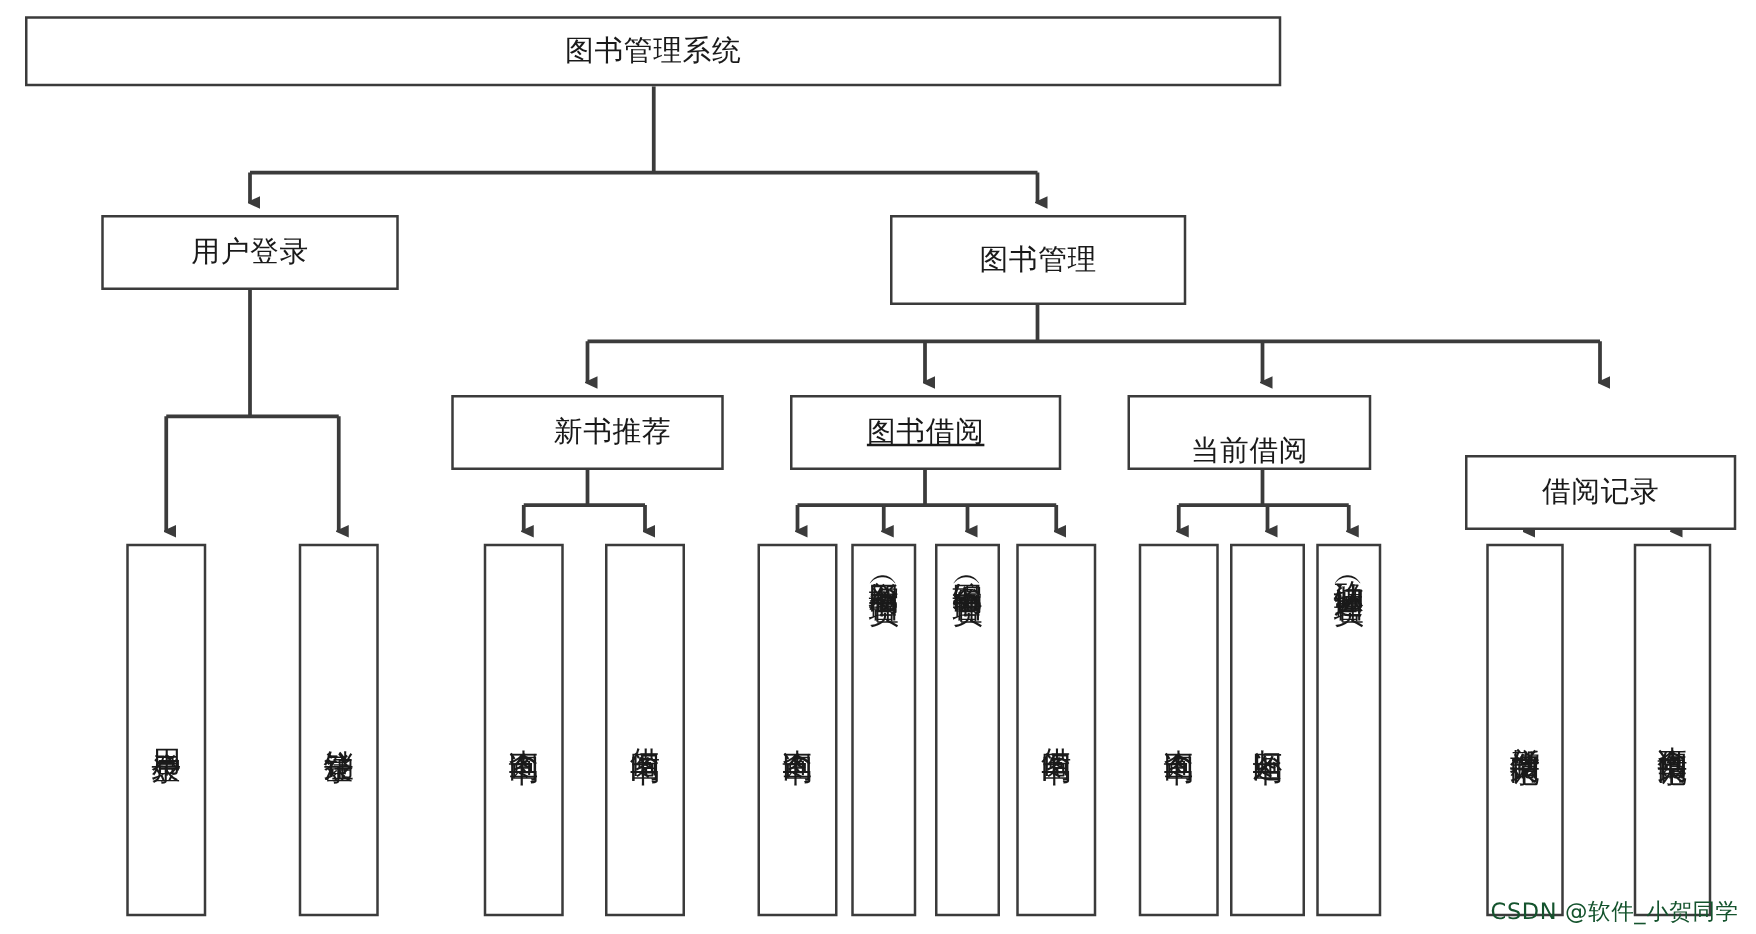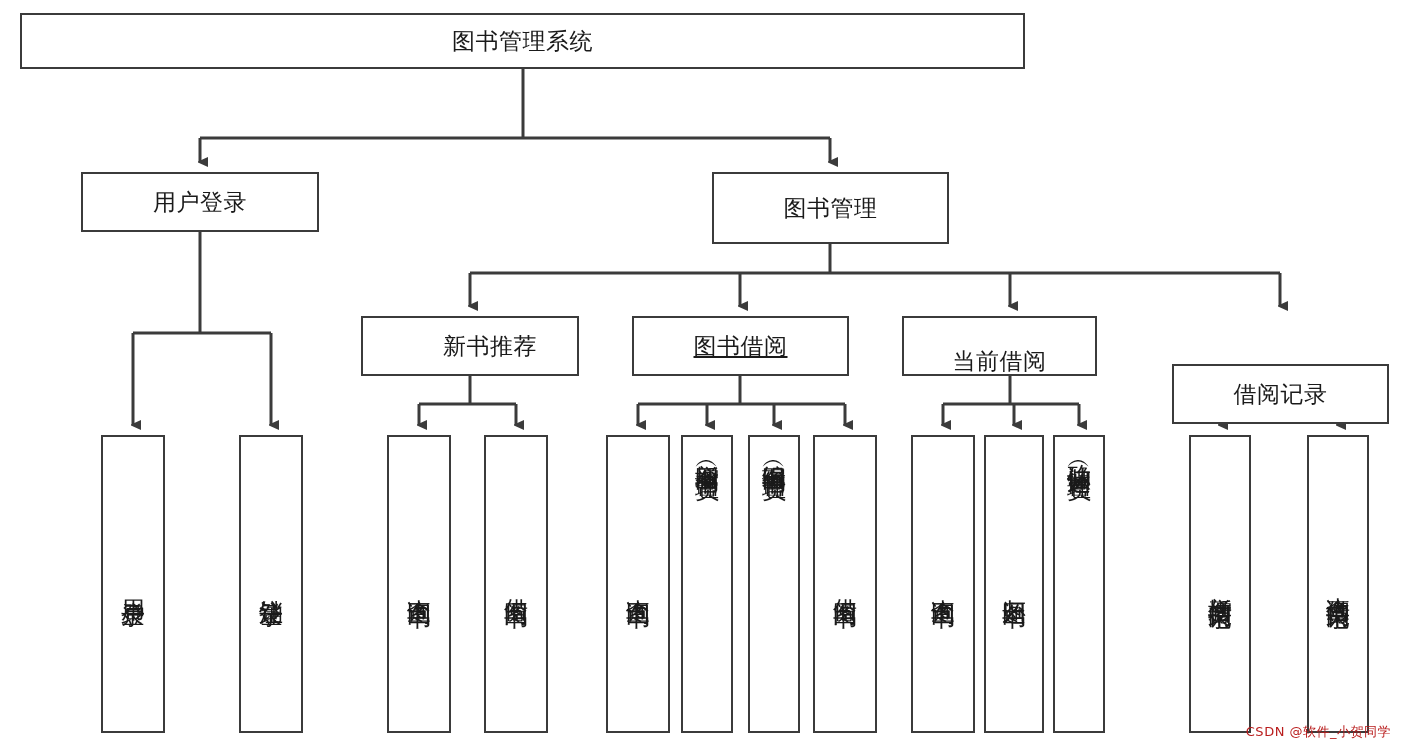--- a/index.html
+++ b/index.html
@@ -63,22 +63,22 @@
     margin-bottom: auto;
   }
   .node.leaf.center {
     align-items: center;
     padding-top: 0;
   }
   #watermark {
     position: absolute;
     right: 14px;
     bottom: 6px;
-    font-size: 13px;
-    color: #b91c1c;
+    font-size: 18px;
+    color: #14532d;
     letter-spacing: 0.5px;
     white-space: nowrap;
     z-index: 5;
   }
 </style>
 </head>
 <body>
 
 <div id="canvas">
 

